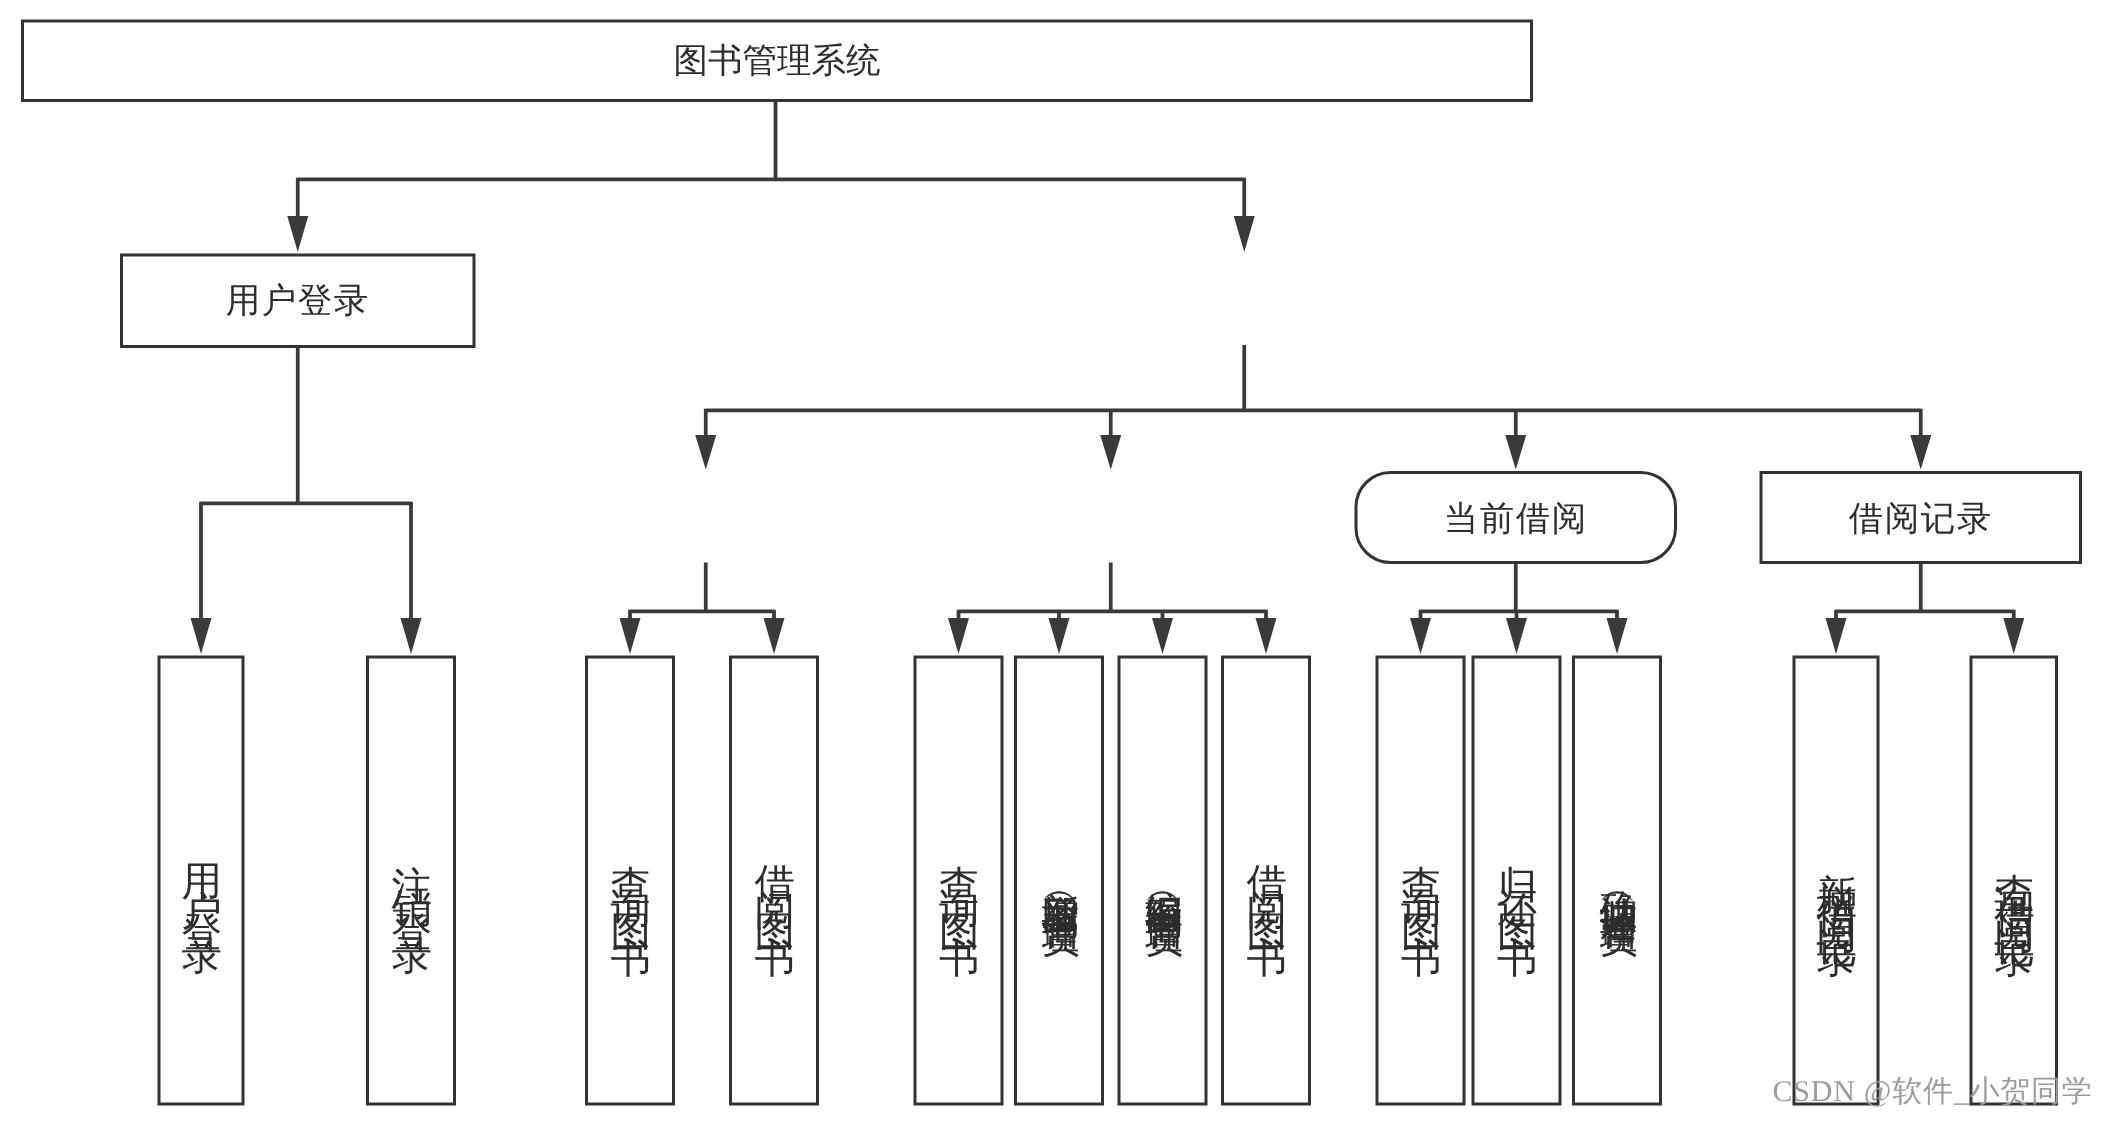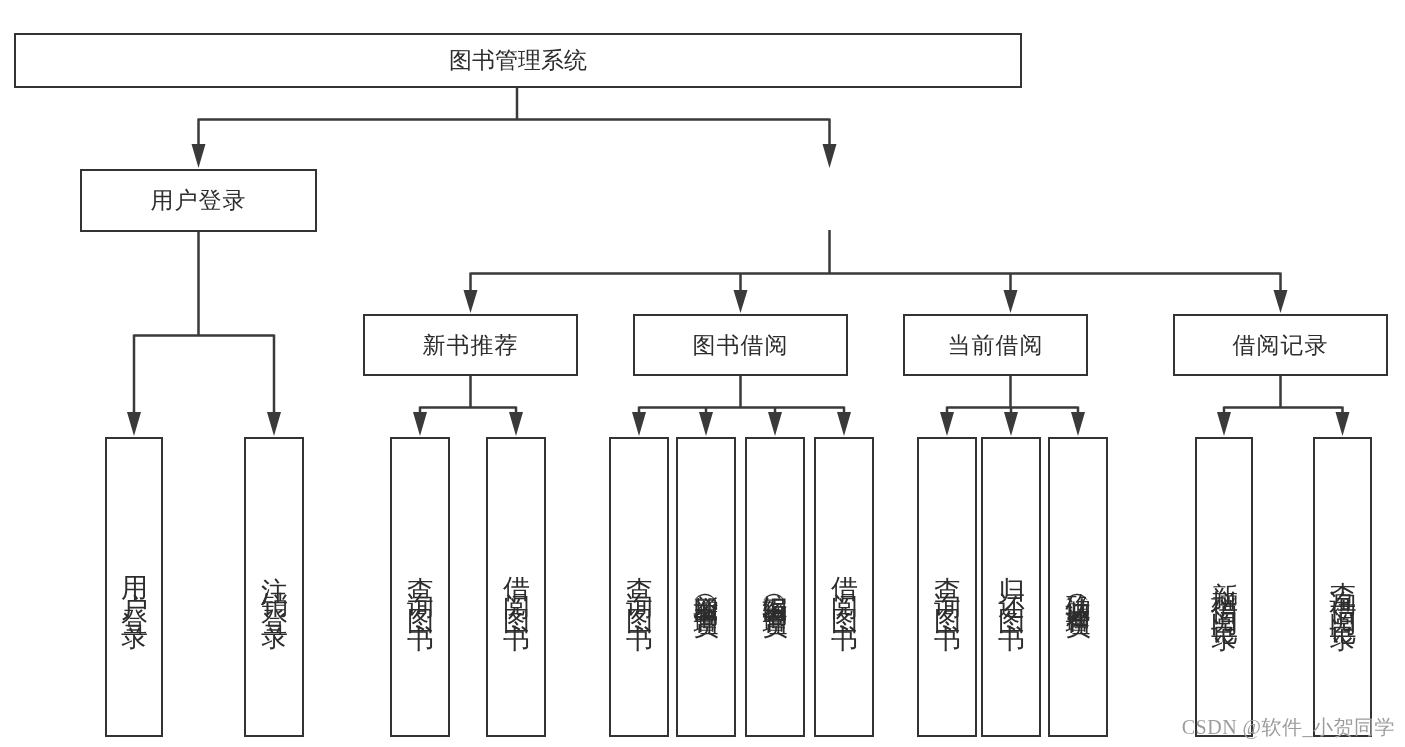--- a/index.html
+++ b/index.html
@@ -21,21 +21,21 @@
     position: absolute;
     box-sizing: border-box;
     background: #ffffff;
     border: 2.5px solid #333333;
     display: flex;
     align-items: center;
     justify-content: center;
     color: #2d2d2d;
   }
   .hnode { font-size: 23px; letter-spacing: 1px; }
-  .root  { font-size: 23px; margin-top: 20px; }
+  .root  { font-size: 23px; }
   .leaf  { align-items: center; justify-content: center; }
   .leaf .vtext {
     writing-mode: vertical-rl;
     text-orientation: mixed;
     font-size: 27px;
     letter-spacing: 16px;
     line-height: 1;
     color: #2d2d2d;
     white-space: nowrap;
   }
@@ -96,27 +96,21 @@
   </svg>
 
   <div class="node root" style="left:14px; top:13px; width:1008px; height:55px;">
     <span>图书管理系统</span>
   </div>
 
   <div class="node hnode" style="left:80px; top:169px; width:237px; height:63px;">
     <span>用户登录</span>
   </div>
 
-  <div class="node hnode" style="left:363px; top:314px; width:215px; height:62px;">
-    <span>新书推荐</span>
-  </div>
-  <div class="node hnode" style="left:633px; top:314px; width:215px; height:62px;">
-    <span>图书借阅</span>
-  </div>
-  <div class="node hnode" style="left:903px; top:314px; width:185px; height:62px;">
+  <div class="node hnode" style="left:903px; top:314px; width:215px; height:62px;border-radius:24px;">
     <span>当前借阅</span>
   </div>
   <div class="node hnode" style="left:1173px; top:314px; width:215px; height:62px;">
     <span>借阅记录</span>
   </div>
 
   <div class="node leaf" style="left:105px; top:437px; width:58px; height:300px;">
     <span class="vtext">用户登录</span>
   </div>
   <div class="node leaf" style="left:244px; top:437px; width:60px; height:300px;">

